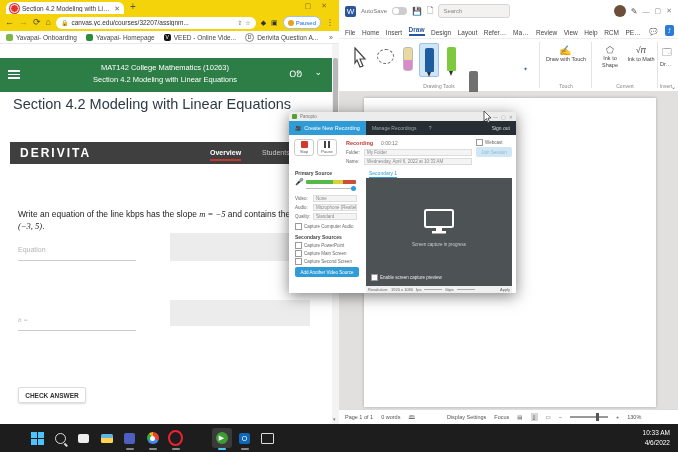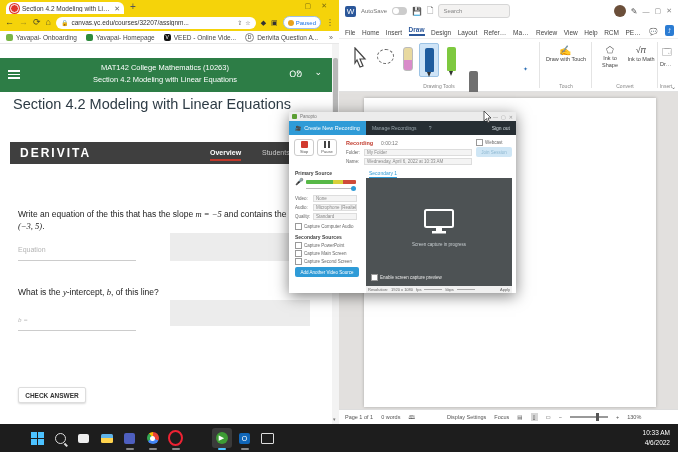--- a/index.html
+++ b/index.html
@@ -156,29 +156,26 @@
     <div class="a pagetitle">Section 4.2 Modeling with Linear Equations</div>
 
     <div class="a" style="left:10px;top:142px;width:320px;height:198px;background:#fff;">
       <div class="a dvdark" style="left:0;top:0;width:320px;height:22px;">
         <span class="a dvlogo" style="left:10px;top:4px;">DERIVITA</span>
         <span class="a dvtab" style="left:200px;top:7px;color:#fff;font-weight:bold;border-bottom:2px solid #c0392b;padding-bottom:3px;">Overview</span>
         <span class="a dvtab" style="left:252px;top:7px;">Students</span>
       </div>
 
       <div class="a qtext" style="left:8px;top:66px;width:295px;">
-        <span>Write an equation of the this that has the slope </span><span class="mathit">m = −5</span><span> and contains the point </span><span class="mathit">(−3, 5)</span><span>.</span>
+        <span>Write an equation of the line kbps has the slope </span><span class="mathit">m = −5</span><span> and contains the point </span><span class="mathit">(−3, 5)</span><span>.</span>
       </div>
       <div class="a gbox" style="left:160px;top:91px;width:140px;height:28px;"></div>
       <div class="a phold" style="left:8px;top:104px;">Equation</div>
       <div class="a uline" style="left:8px;top:118px;width:118px;"></div>
 
-      <div class="a qtext" style="left:8px;top:144px;width:295px;">
-        <span>What is the </span><span class="mathit">y</span><span>-intercept, </span><span class="mathit">b</span><span>, of this line?</span>
-      </div>
       <div class="a gbox" style="left:160px;top:158px;width:140px;height:26px;"></div>
       <div class="a phold mathit" style="left:8px;top:174px;">b =</div>
       <div class="a uline" style="left:8px;top:188px;width:118px;"></div>
 
       <div class="a dvbtn" style="left:8px;top:245px;width:68px;height:16px;box-shadow:0 1px 2px rgba(0,0,0,.15);">CHECK ANSWER</div>
     </div>
 
     <div class="a" style="left:332px;top:44px;width:7px;height:380px;background:#f3f3f3;">
       <div style="position:absolute;left:1px;top:14px;width:5px;height:90px;background:#b8b8b8;border-radius:2px;"></div>
       <div style="position:absolute;left:1px;bottom:2px;font-size:5px;color:#777;">▾</div>

